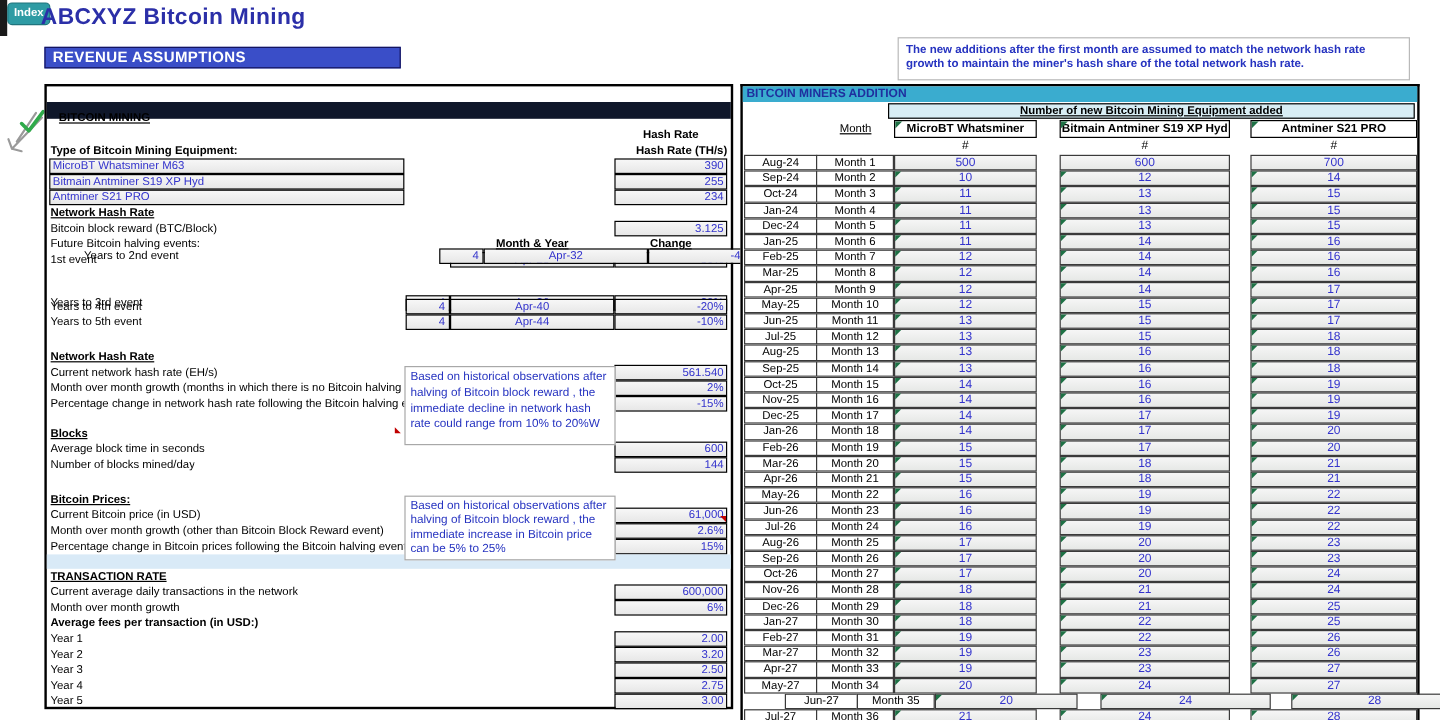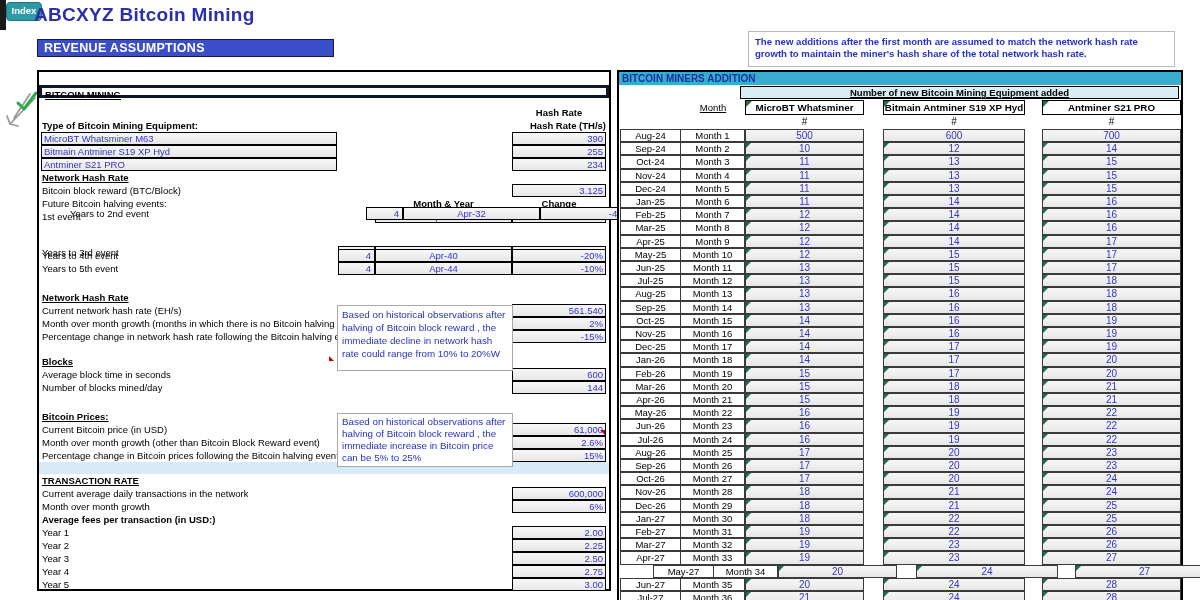--- a/index.html
+++ b/index.html
@@ -31,21 +31,21 @@
            background:linear-gradient(#f7f7f7,#e7e7e7);color:#3333CC;font-size:9.5px;line-height:11px;}
   .vbox{left:473px;width:94px;text-align:right;padding-right:2px;}
   .nbox{left:2px;width:296px;text-align:left;padding-left:2px;}
   .ybox{left:299px;width:37px;text-align:right;padding-right:3px;}
   .mbox{left:336px;width:137px;text-align:center;}
   .hspan{position:absolute;top:0;font-size:9.5px;line-height:13px;font-weight:bold;color:#000;text-align:center;text-decoration:underline;}
   .hm{left:336px;width:137px;}
   .hc{left:473px;width:94px;}
   .rlab{position:absolute;top:0;left:380px;width:187px;text-align:right;font-size:9.5px;line-height:13px;font-weight:bold;color:#000;}
   .clab{position:absolute;top:0;left:473px;width:94px;text-align:center;font-size:9.5px;line-height:13px;font-weight:bold;color:#000;}
-  .boxed{border:3px solid #0f172a;box-sizing:border-box;}
+  .boxed{border:7px solid #0f172a;box-sizing:border-box;}
   
   .comment{position:absolute;background:#fff;border:1px solid #a8a8a8;color:#2633C0;font-size:9.8px;
            line-height:13px;padding:2px 4px;box-sizing:border-box;z-index:5;}
   #comment-1{left:337px;top:305px;width:176px;height:66px;}
   #comment-2{left:337px;top:413px;width:176px;height:54px;line-height:12px;}
   .red-flag{position:absolute;width:0;height:0;z-index:6;}
   #red-flag-1{left:329px;top:356px;border-bottom:5px solid #C00000;border-right:5px solid transparent;}
   #red-flag-2{left:600px;top:430px;border-top:5px solid #C00000;border-left:5px solid transparent;}
   
   .band{position:absolute;left:121px;right:2px;top:1px;height:13px;background:#D8EDF4;border:1px solid #000;
@@ -206,21 +206,21 @@
       </div>
       <div class="lrow" style="top: 428px; height: 13px;">
         <div class="llabel bold">Average fees per transaction (in USD:)</div>
       </div>
       <div class="lrow" style="top: 441px; height: 13px;">
         <div class="llabel">Year 1</div>
         <div class="cellbox vbox">2.00</div>
       </div>
       <div class="lrow" style="top: 454px; height: 13px;">
         <div class="llabel">Year 2</div>
-        <div class="cellbox vbox">2.25</div>
+        <div class="cellbox vbox">3.20</div>
       </div>
       <div class="lrow" style="top: 467px; height: 13px;">
         <div class="llabel">Year 3</div>
         <div class="cellbox vbox">2.50</div>
       </div>
       <div class="lrow" style="top: 480px; height: 13px;">
         <div class="llabel">Year 4</div>
         <div class="cellbox vbox">2.75</div>
       </div>
       <div class="lrow" style="top: 493px; height: 13px;">
@@ -262,21 +262,21 @@
           <div class="rcell valcell c3">14<div class="gflag"></div></div>
         </div>
         <div class="rrow" style="top: 70.4px;">
           <div class="rcell dcell">Oct-24</div>
           <div class="rcell mcell">Month 3</div>
           <div class="rcell valcell c1">11<div class="gflag"></div></div>
           <div class="rcell valcell c2">13<div class="gflag"></div></div>
           <div class="rcell valcell c3">15<div class="gflag"></div></div>
         </div>
         <div class="rrow" style="top: 83.6px;">
-          <div class="rcell dcell">Nov-24</div>
+          <div class="rcell dcell">Jan-24</div>
           <div class="rcell mcell">Month 4</div>
           <div class="rcell valcell c1">11<div class="gflag"></div></div>
           <div class="rcell valcell c2">13<div class="gflag"></div></div>
           <div class="rcell valcell c3">15<div class="gflag"></div></div>
         </div>
         <div class="rrow" style="top: 96.8px;">
           <div class="rcell dcell">Dec-24</div>
           <div class="rcell mcell">Month 5</div>
           <div class="rcell valcell c1">11<div class="gflag"></div></div>
           <div class="rcell valcell c2">13<div class="gflag"></div></div>
@@ -471,28 +471,28 @@
           <div class="rcell valcell c2">23<div class="gflag"></div></div>
           <div class="rcell valcell c3">26<div class="gflag"></div></div>
         </div>
         <div class="rrow" style="top: 466.4px;">
           <div class="rcell dcell">Apr-27</div>
           <div class="rcell mcell">Month 33</div>
           <div class="rcell valcell c1">19<div class="gflag"></div></div>
           <div class="rcell valcell c2">23<div class="gflag"></div></div>
           <div class="rcell valcell c3">27<div class="gflag"></div></div>
         </div>
-        <div class="rrow" style="top: 479.6px; margin-left: 33px;">
+        <div class="rrow" style="top: 479.6px;">
           <div class="rcell dcell">May-27</div>
           <div class="rcell mcell">Month 34</div>
           <div class="rcell valcell c1">20<div class="gflag"></div></div>
           <div class="rcell valcell c2">24<div class="gflag"></div></div>
           <div class="rcell valcell c3">27<div class="gflag"></div></div>
         </div>
-        <div class="rrow" style="top: 492.8px;">
+        <div class="rrow" style="top: 492.8px; margin-left: 34px;">
           <div class="rcell dcell">Jun-27</div>
           <div class="rcell mcell">Month 35</div>
           <div class="rcell valcell c1">20<div class="gflag"></div></div>
           <div class="rcell valcell c2">24<div class="gflag"></div></div>
           <div class="rcell valcell c3">28<div class="gflag"></div></div>
         </div>
         <div class="rrow" style="top: 506px;">
           <div class="rcell dcell">Jul-27</div>
           <div class="rcell mcell">Month 36</div>
           <div class="rcell valcell c1">21<div class="gflag"></div></div>

